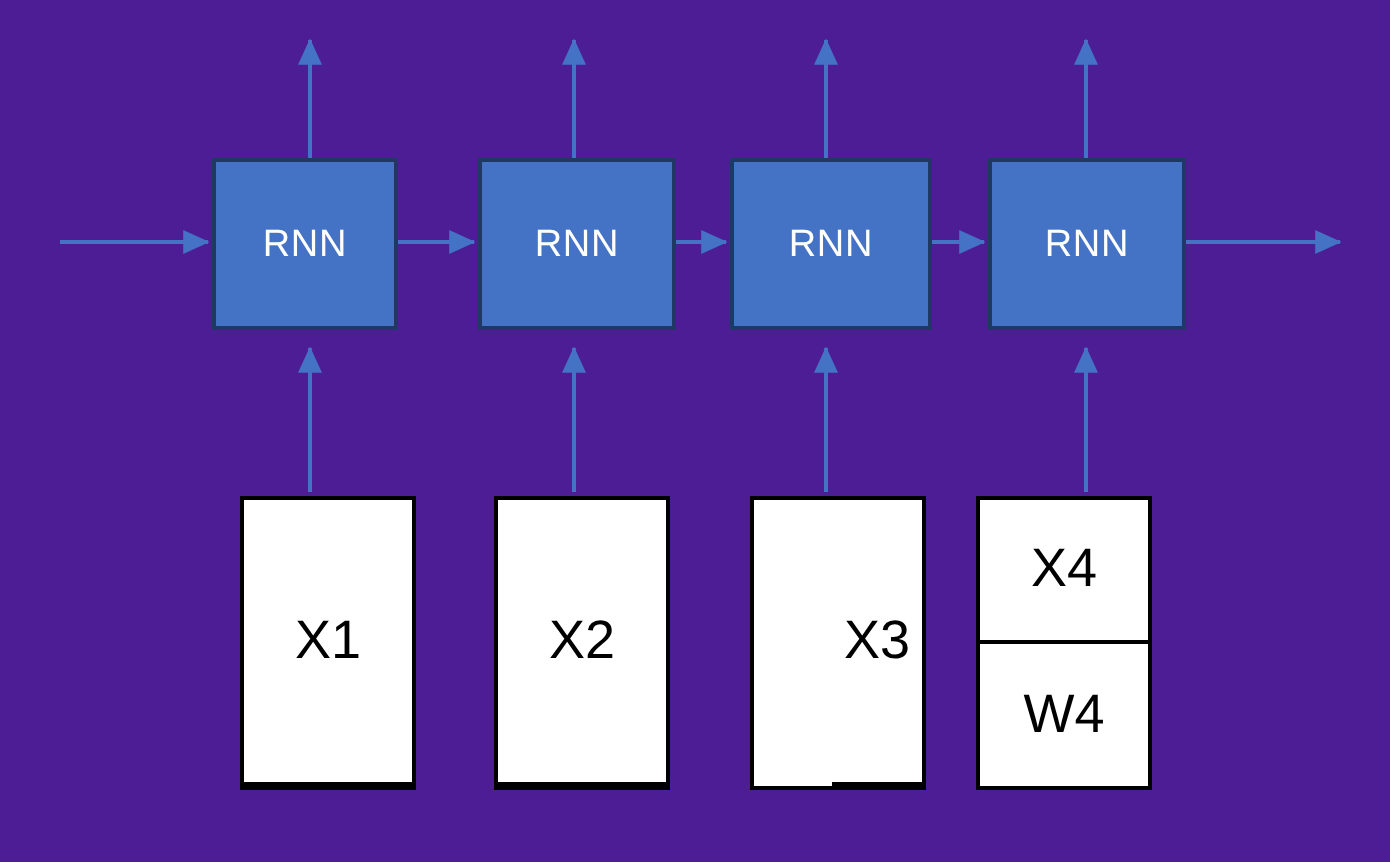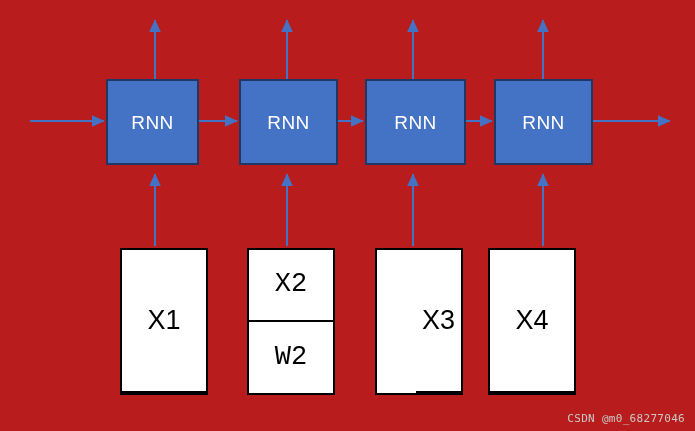--- a/index.html
+++ b/index.html
@@ -4,21 +4,21 @@
 <style>
   html, body {
     margin: 0;
     padding: 0;
     background: #ffffff;
   }
   #canvas {
     position: relative;
     width: 695px;
     height: 431px;
-    background: #b91c1c;
+    background: #4c1d95;
     overflow: hidden;
     font-family: "Liberation Sans", sans-serif;
   }
   
   .rnn-box {
     position: absolute;
     box-sizing: border-box;
     background: #4472C4;
     border: 2px solid #1F3864;
     display: flex;
@@ -131,36 +131,35 @@
   <div class="rnn-box" style="left:494px; top:79px; width:99px; height:86px;">
     <span class="rnn-label">RNN</span>
   </div>
 
   <div class="token-box" style="left:120px; top:248px; width:88px; height:147px;">
     <div class="token-cell top">
       <span class="token-text">X1</span>
     </div>
   </div>
 
-  <div class="token-box" style="left:247px; top:248px; width:88px; height:147px;font-family:Liberation Mono, monospace;">
+  <div class="token-box" style="left:247px; top:248px; width:88px; height:147px;">
     <div class="token-cell top">
       <span class="token-text">X2</span>
-    </div>
-    <div class="token-cell">
-      <span class="token-text">W2</span>
     </div>
   </div>
 
   <div class="token-box" style="left:375px; top:248px; width:88px; height:147px;padding-left:39px;">
     <div class="token-cell top">
       <span class="token-text">X3</span>
     </div>
   </div>
 
   <div class="token-box" style="left:488px; top:248px; width:88px; height:147px;">
     <div class="token-cell top">
       <span class="token-text">X4</span>
     </div>
+    <div class="token-cell">
+      <span class="token-text">W4</span>
+    </div>
   </div>
 
-  <div class="watermark">CSDN @m0_68277046</div>
 
 </div>
 
 </body></html>

